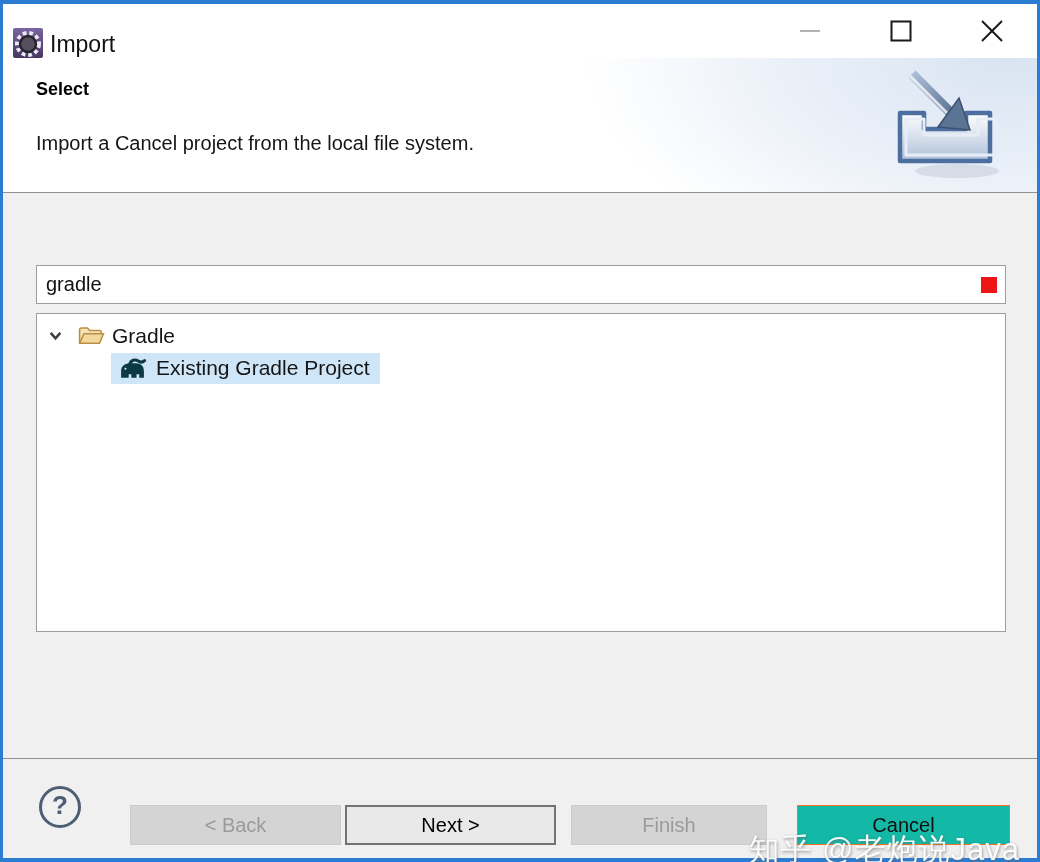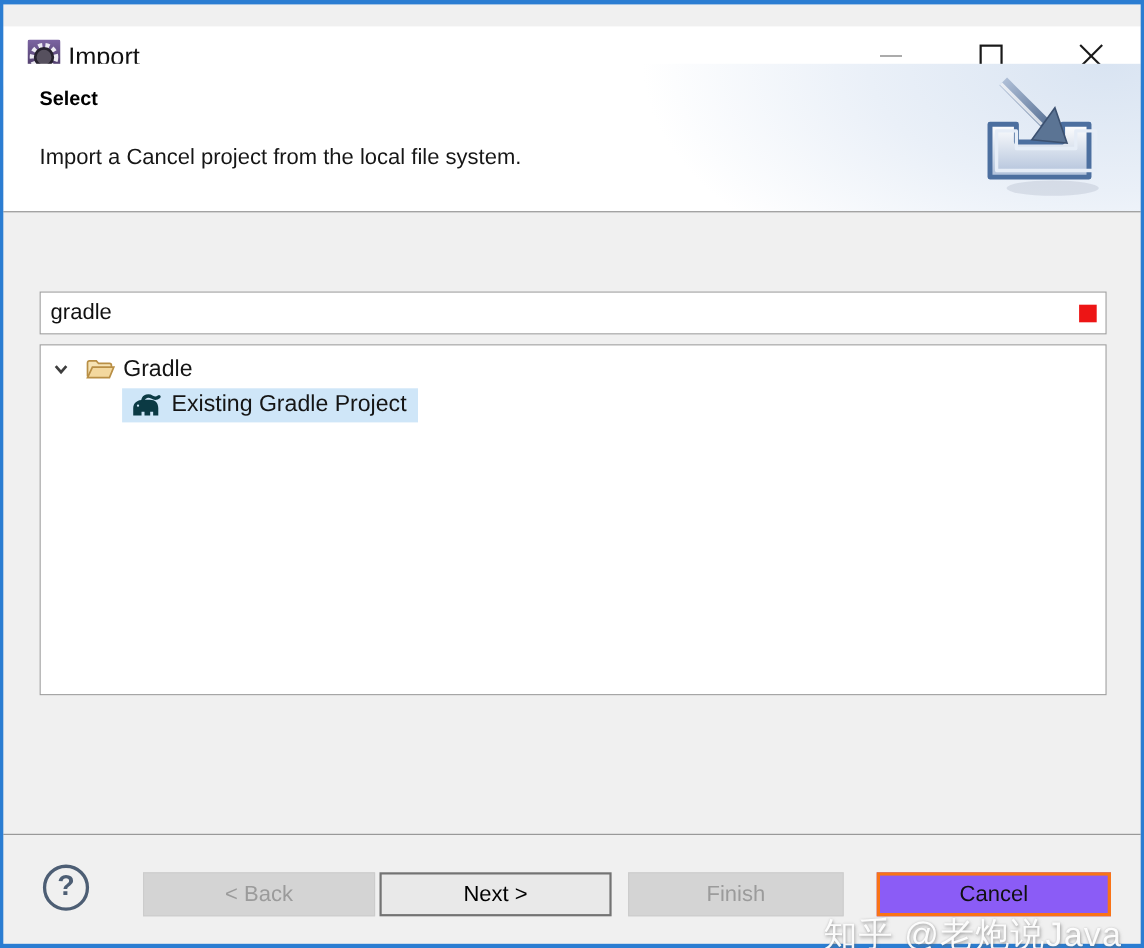--- a/index.html
+++ b/index.html
@@ -9,21 +9,21 @@
 
   
   .frame { position: absolute; background: #2b7dd2; z-index: 50; }
   .frame.top    { top: 0; left: 0; right: 0; height: 4px; }
   .frame.bottom { bottom: 0; left: 0; right: 0; height: 4px; }
   .frame.left   { top: 0; bottom: 0; left: 0; width: 3px; }
   .frame.right  { top: 0; bottom: 0; right: 0; width: 3px; }
 
   
   .titlebar { position: absolute; top: 4px; left: 3px; right: 3px; height: 54px;
-              background: #ffffff; display: flex; align-items: center; padding-left: 22px; margin-top: 20px; }
+              background: #ffffff; display: flex; align-items: flex-end; padding-left: 10px; }
   .app-icon { width: 30px; height: 30px; flex: 0 0 auto; }
   .title-text { font-size: 23px; color: #101010; margin-left: 7px; }
   .win-controls { margin-left: auto; display: flex; height: 100%; }
   .win-btn { width: 91px; height: 100%; display: flex; align-items: center; justify-content: center;
              background: transparent; border: none; cursor: default; }
 
   
   .header { position: absolute; top: 58px; left: 3px; right: 3px; height: 135px;
             background: radial-gradient(ellipse 620px 330px at 97% 0%, #d9e4f2 0%, #eaf0f8 35%, #ffffff 68%);
             border-bottom: 1px solid #8f8f8f; }
@@ -53,25 +53,25 @@
                    background: #cfe6f8; padding: 3px 10px 4px 7px; }
   .selected-chip .tree-label { margin-left: 9px; }
 
   
   .footer { position: absolute; top: 758px; left: 3px; right: 3px; bottom: 4px;
             background: #f0f0f0; border-top: 1px solid #8f8f8f; }
   .help-btn { position: absolute; left: 36px; top: 27px; width: 42px; height: 42px; border-radius: 50%;
               border: 3px solid #4d5e74; background: transparent; color: #4d5e74;
               font-size: 26px; font-weight: bold; display: flex; align-items: center; justify-content: center;
               font-family: "Liberation Sans", sans-serif; padding-bottom: 3px; }
-  .btn { position: absolute; top: 34px; height: 40px; font-family: "Liberation Sans", sans-serif;
+  .btn { position: absolute; top: 46px; height: 40px; font-family: "Liberation Sans", sans-serif;
          font-size: 20px; text-align: center; }
   .btn.disabled { background: #d4d4d4; border: 1px solid #cccccc; color: #9b9b9b; }
   .btn.default  { background: #e9e9e9; border: 2px solid #737373; color: #000000; }
-  .btn.normal   { background: #8b5cf6; border: 3px solid #f97316; color: #101010; }
+  .btn.normal   { background: #14b8a6; border: 1px solid #f97316; color: #101010; }
   .btn-back   { left: 127px; width: 211px; }
   .btn-next   { left: 342px; width: 211px; }
   .btn-finish { left: 568px; width: 196px; }
   .btn-cancel { left: 794px; width: 213px; }
 
   .watermark { position: absolute; right: 20px; top: 829px; z-index: 60; font-size: 31px;
                color: rgba(255,255,255,0.95); letter-spacing: 1px;
                text-shadow: 1px 2px 3px rgba(110,110,110,0.55), 0 0 2px rgba(0,0,0,0.15);
                pointer-events: none; white-space: nowrap; }
 </style>

